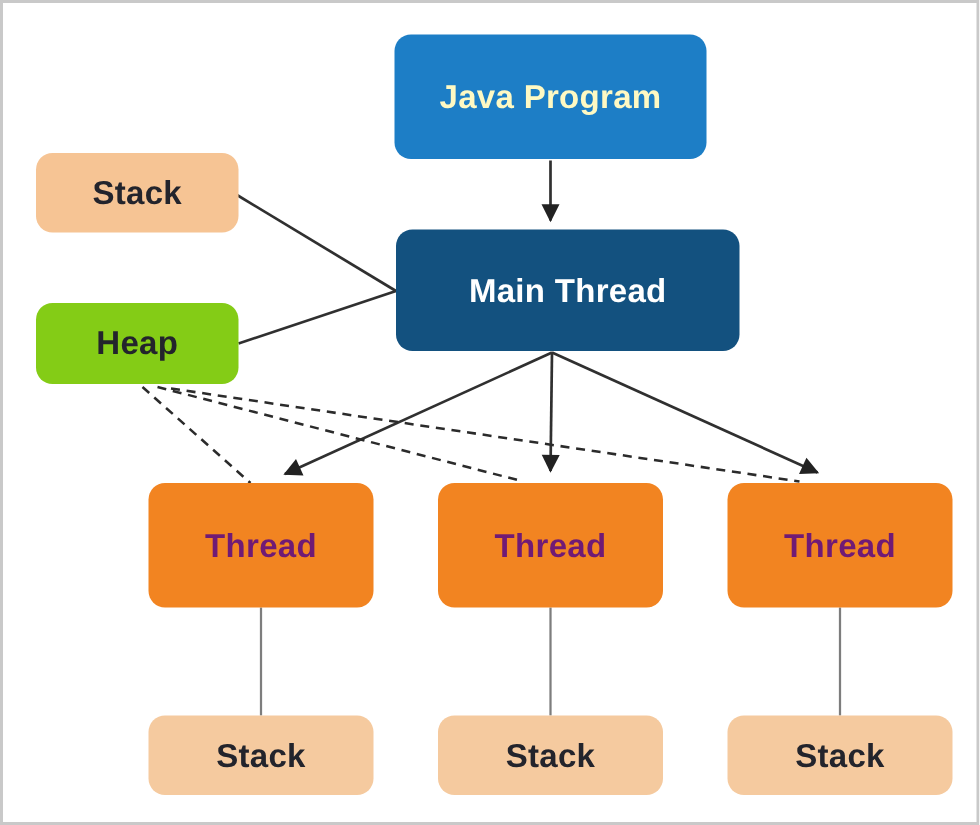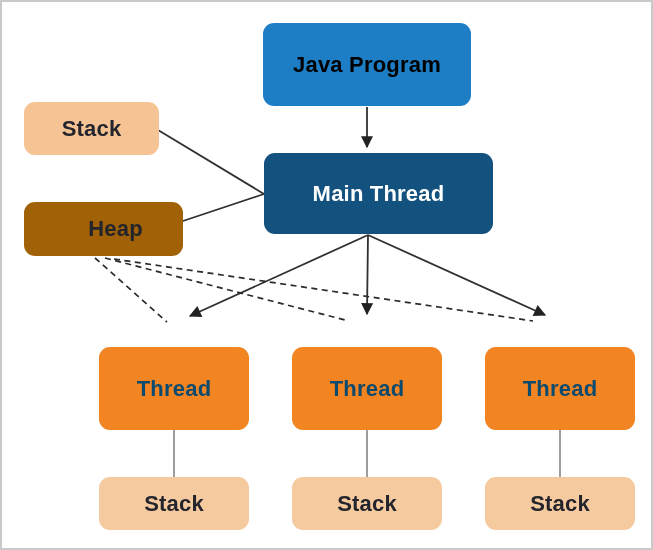--- a/index.html
+++ b/index.html
@@ -18,25 +18,25 @@
   .edge-plain{stroke:#7d7d7d;stroke-width:1.5;fill:none;}
   .node{
     position:absolute;
     display:flex;align-items:center;justify-content:center;
     border-radius:11px;
     font-weight:bold;
     font-size:22px;
     letter-spacing:0.2px;
     user-select:none;
   }
-  .blue{background:#1d7ec6;color:#000000;}
+  .blue{background:#1d7ec6;color:#fef9c3;}
   .darkblue{background:#13517f;color:#ffffff;}
-  .orange{background:#f28421;color:#0c4a6e;margin-top:25px;}
+  .orange{background:#f28421;color:#701a75;}
   .peach{background:#f6c494;color:#23242c;}
-  .yellow{background:#a16207;color:#23242c;padding-left:24px;}
+  .yellow{background:#84cc16;color:#23242c;}
   .peach2{background:#f5ca9f;color:#23242c;}
 
   .n-java    {left:261px;top:21px; width:208px;height:83px;}
   .n-main    {left:262px;top:151px;width:229px;height:81px;}
   .n-stackm  {left:22px; top:100px;width:135px;height:53px;}
   .n-heap    {left:22px; top:200px;width:135px;height:54px;}
   .n-t1      {left:97px; top:320px;width:150px;height:83px;}
   .n-t2      {left:290px;top:320px;width:150px;height:83px;}
   .n-t3      {left:483px;top:320px;width:150px;height:83px;}
   .n-s1      {left:97px; top:475px;width:150px;height:53px;}

